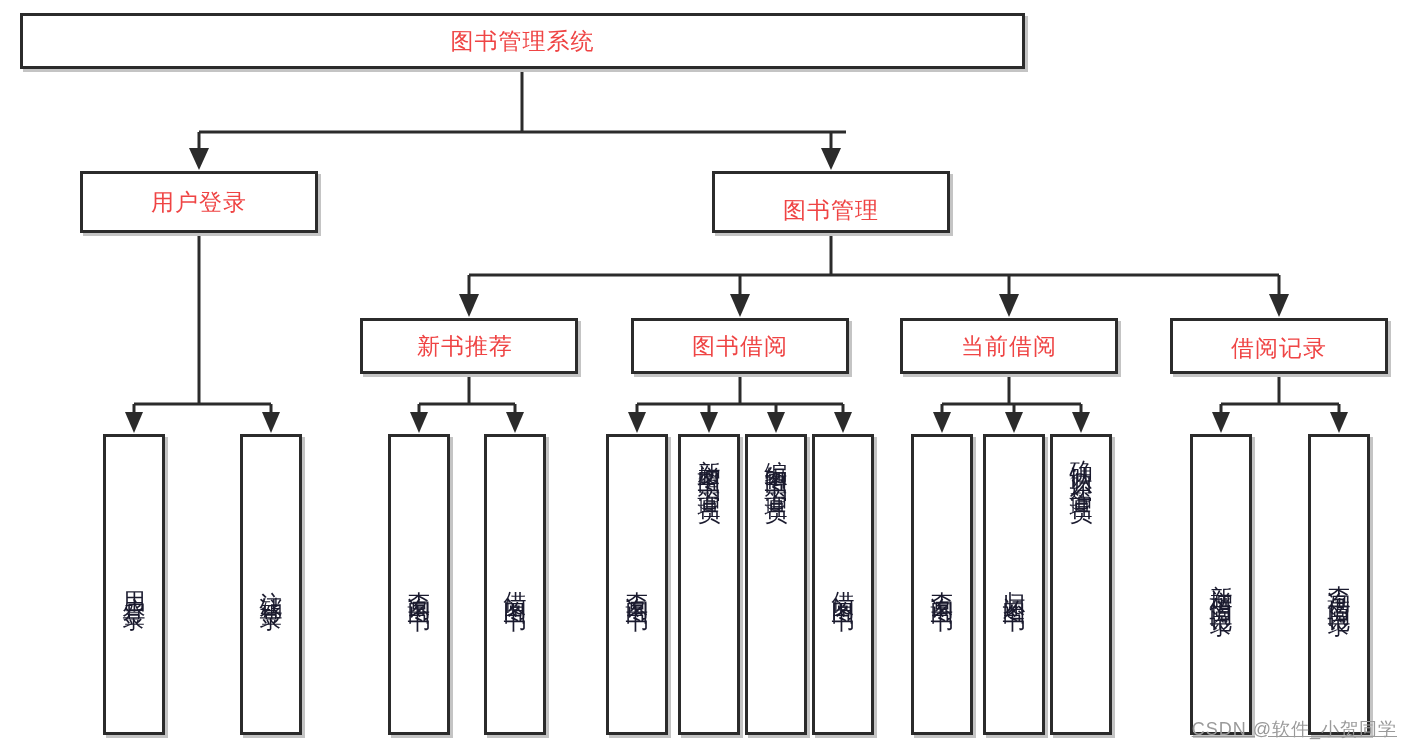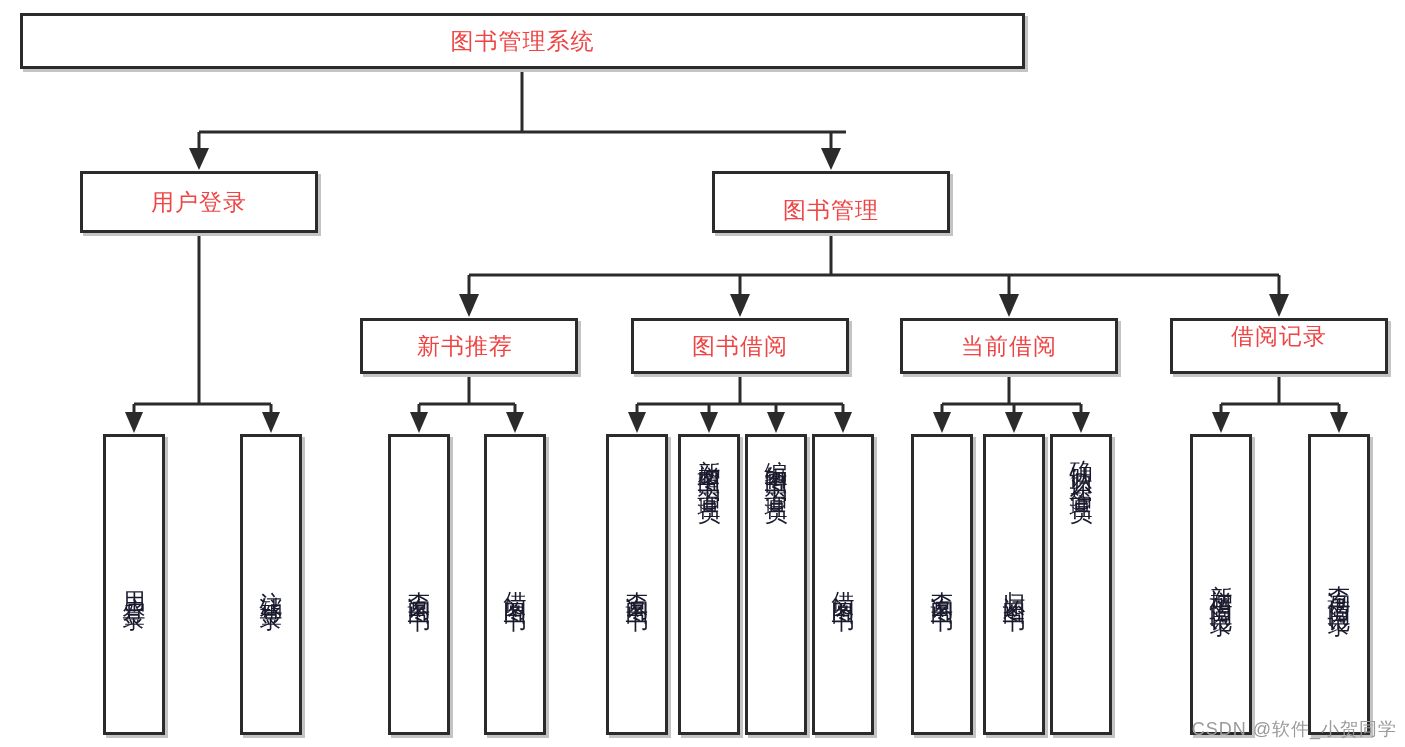--- a/index.html
+++ b/index.html
@@ -63,20 +63,21 @@
     pointer-events: none;
   }
   #watermark {
     position: absolute;
     right: 8px;
     bottom: 6px;
     font-size: 18px;
     color: #9a9a9a;
     letter-spacing: 1px;
     white-space: nowrap;
+    text-decoration: underline;
   }
 </style>
 </head>
 <body>
 
 <svg id="diagram" viewBox="0 0 1405 747">
 
   <g>
 
     <path class="connector" d="M 522 69 L 522 132"></path>
@@ -152,21 +153,21 @@
 <div class="box-html" style="left:360px; top:318px; width:218px; height:56px;"></div>
 <div class="box-h-label" style="left:356px; top:318px; width:218px; height:56px;">新书推荐</div>
 
 <div class="box-html" style="left:631px; top:318px; width:218px; height:56px;"></div>
 <div class="box-h-label" style="left:631px; top:318px; width:218px; height:56px;text-align:right;">图书借阅</div>
 
 <div class="box-html" style="left:900px; top:318px; width:218px; height:56px;"></div>
 <div class="box-h-label" style="left:900px; top:318px; width:218px; height:56px;">当前借阅</div>
 
 <div class="box-html" style="left:1170px; top:318px; width:218px; height:56px;"></div>
-<div class="box-h-label" style="left:1170px; top:308px; width:218px; height:56px;">借阅记录</div>
+<div class="box-h-label" style="left:1170px; top:320px; width:218px; height:56px;">借阅记录</div>
 
 <div class="box-html" style="left:103px; top:434px; width:62px; height:301px;"></div>
 <div class="box-html" style="left:240px; top:434px; width:62px; height:301px;"></div>
 <div class="box-html" style="left:388px; top:434px; width:62px; height:301px;"></div>
 <div class="box-html" style="left:484px; top:434px; width:62px; height:301px;"></div>
 <div class="box-html" style="left:606px; top:434px; width:62px; height:301px;"></div>
 <div class="box-html" style="left:678px; top:434px; width:62px; height:301px;"></div>
 <div class="box-html" style="left:745px; top:434px; width:62px; height:301px;"></div>
 <div class="box-html" style="left:812px; top:434px; width:62px; height:301px;"></div>
 <div class="box-html" style="left:911px; top:434px; width:62px; height:301px;"></div>

